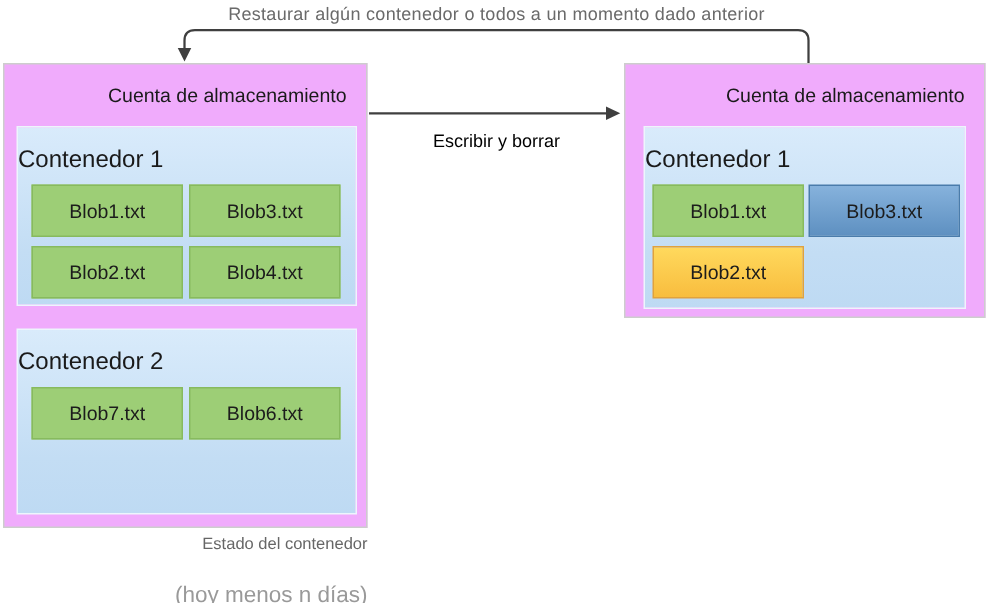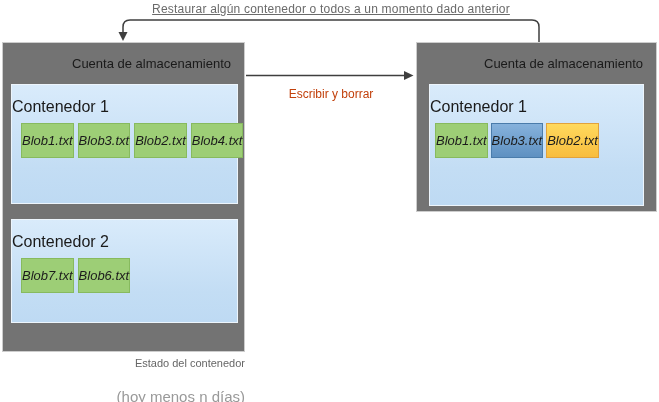--- a/index.html
+++ b/index.html
@@ -3,56 +3,56 @@
 <meta charset="utf-8">
 <style>
   * { margin:0; padding:0; box-sizing:border-box; }
   body { background:#ffffff; font-family:"Liberation Sans", sans-serif; }
   .canvas { position:relative; width:659px; height:402px; background:#ffffff; overflow:hidden; }
 
   .arrows { position:absolute; left:0; top:0; pointer-events:none; }
 
   .toplabel {
     position:absolute; left:123px; top:2px; width:416px;
-    text-align:center; font-size:12px; color:#6a6a6a; letter-spacing:0.2px;text-decoration:underline;
+    text-align:center; font-size:12px; color:#6a6a6a; letter-spacing:0.2px;
   }
 
   .midlabel {
     position:absolute; left:248px; top:86px; width:166px;
-    text-align:center; font-size:12px; color:#c2410c; line-height:17px;
+    text-align:center; font-size:12px; color:#000000; line-height:17px;
   }
 
   .account {
-    position:absolute; background:#737373; border:1px solid #cdcdcd;
+    position:absolute; background:#f0abfc; border:1px solid #cdcdcd;
   }
   .account.left  { left:2px;   top:42px; width:243px; height:310px; }
   .account.right { left:416px; top:42px; width:241px; height:170px; }
 
   .account-title {
     position:absolute; top:13px; right:13px; left:0;
     text-align:right; font-size:13px; color:#1a1a1a;
   }
 
   .container {
     position:absolute;
     background:linear-gradient(180deg,#d9ebfb 0%,#c3ddf4 70%,#bedaf3 100%);
     border:1px solid #edf5fc;
   }
   .account.left .container.c1 { left:8px;  top:41px;  width:227px; height:120px; }
-  .account.left .container.c2 { left:8px;  top:176px; width:227px; height:104px; }
+  .account.left .container.c2 { left:8px;  top:176px; width:227px; height:124px; }
   .account.right .container.c1 { left:12px; top:41px; width:215px; height:122px; }
 
   .container-title {
     position:absolute; top:13px; left:0; right:0;
     text-align:left; font-size:16px; color:#1a1a1a;
   }
 
   .blob-grid {
     position:absolute; top:38px; left:9px; right:10px;
-    display:grid; grid-template-columns:1fr 1fr 1fr 1fr; column-gap:4px; row-gap:6px;font-style:italic;
+    display:grid; grid-template-columns:1fr 1fr; column-gap:4px; row-gap:6px;
   }
   .account.right .blob-grid { left:5px; right:3px; column-gap:3px; }
 
   .blob {
     height:35px; display:flex; align-items:center; justify-content:center;
     font-size:13px; color:#1c1c1c;
   }
   .blob.green  { background:#9dce76; border:1px solid #87ba5e; }
   .blob.blue   { background:linear-gradient(180deg,#86b2dc 0%,#5e90c1 100%); border:1px solid #4a7cab; }
   .blob.yellow { background:linear-gradient(180deg,#ffd95d 0%,#f8bd3e 100%); border:1px solid #e1a23c; }

